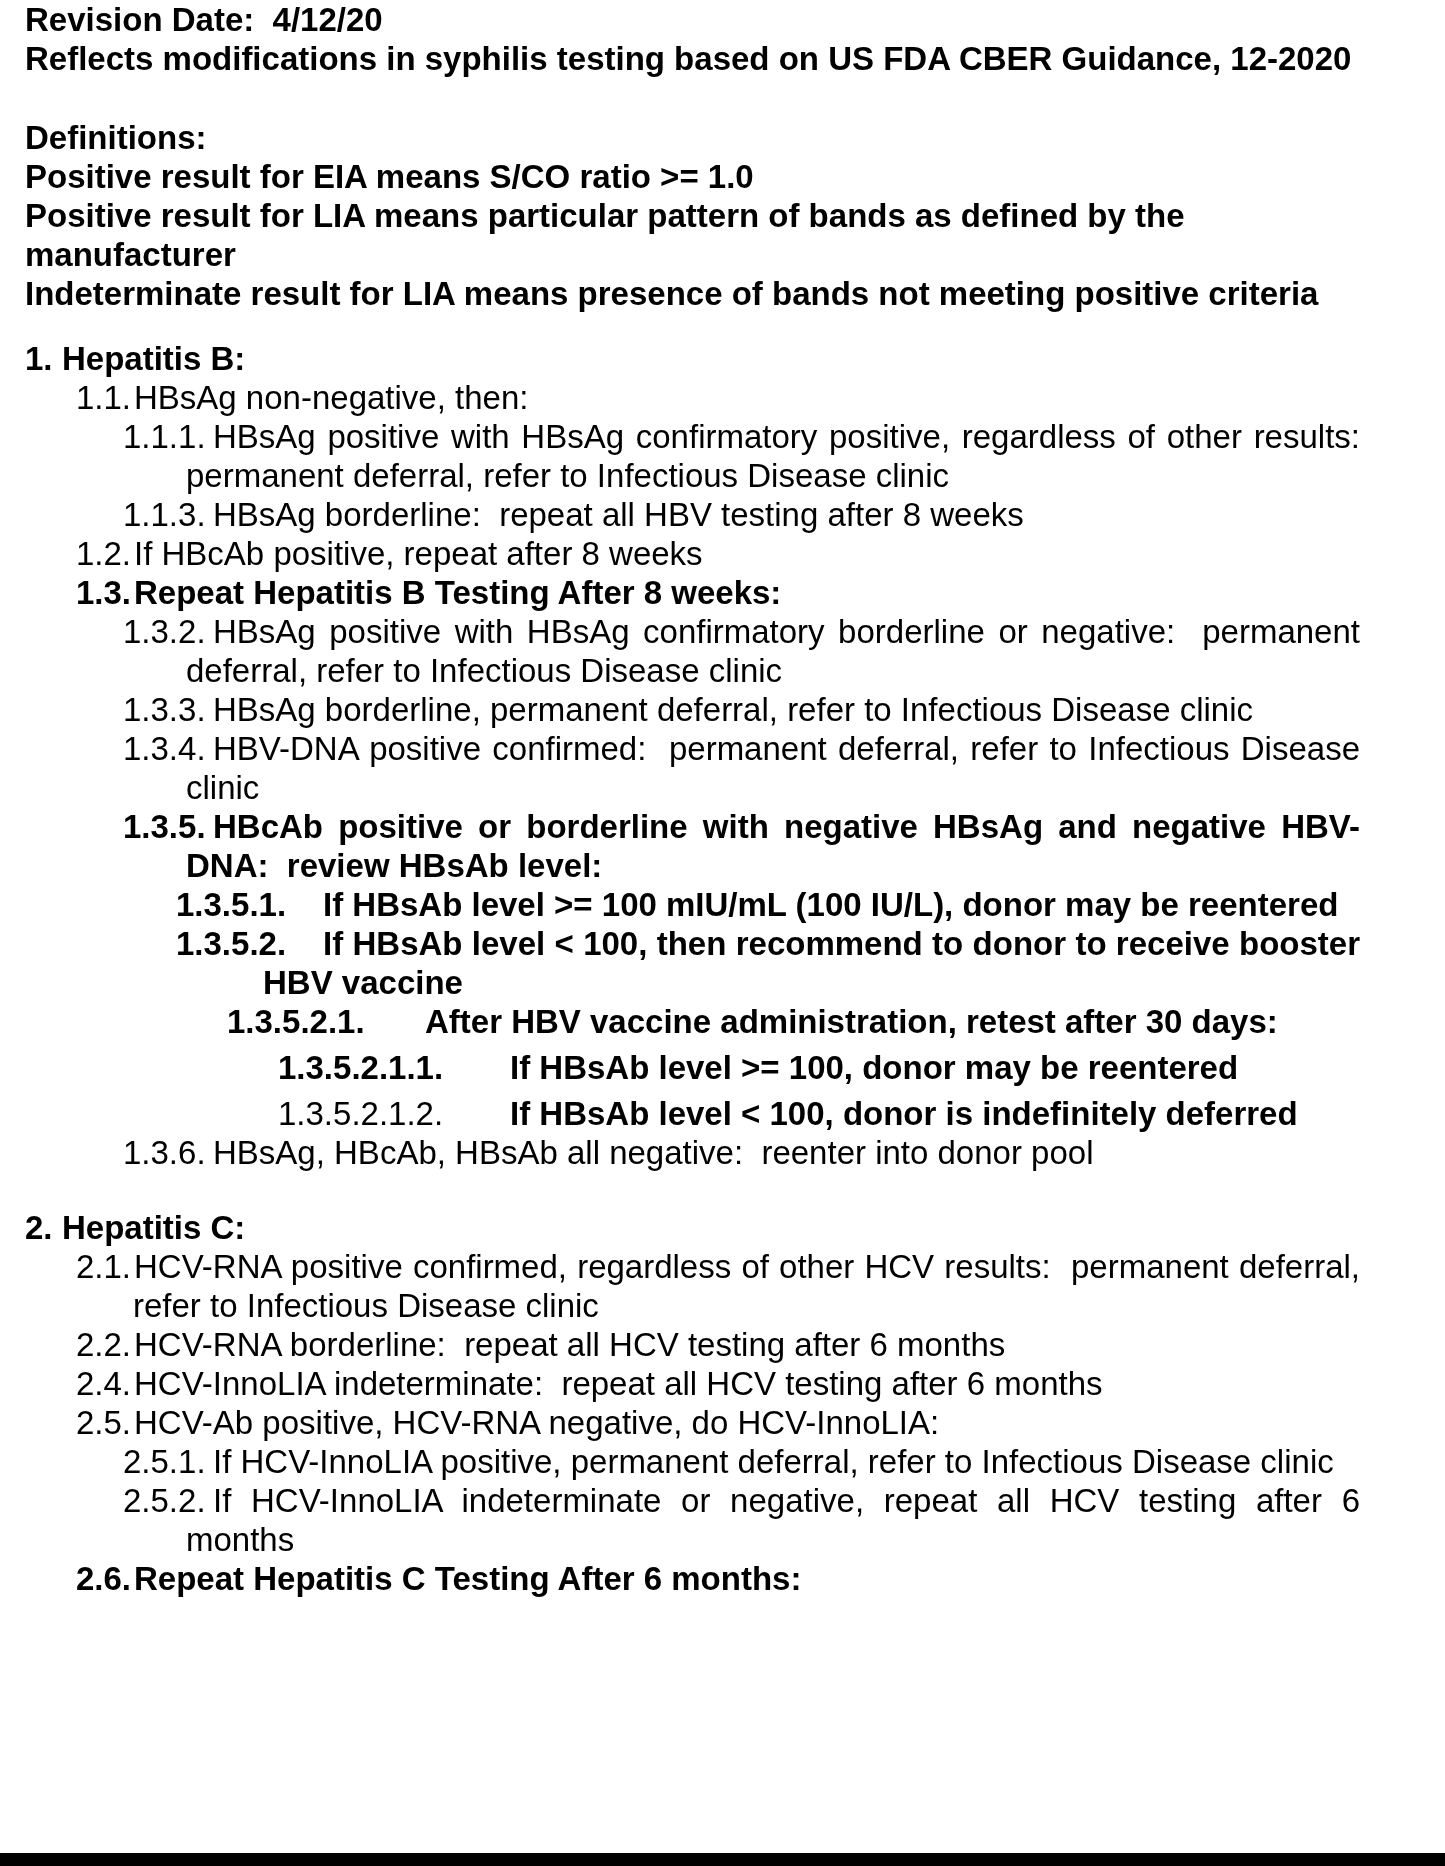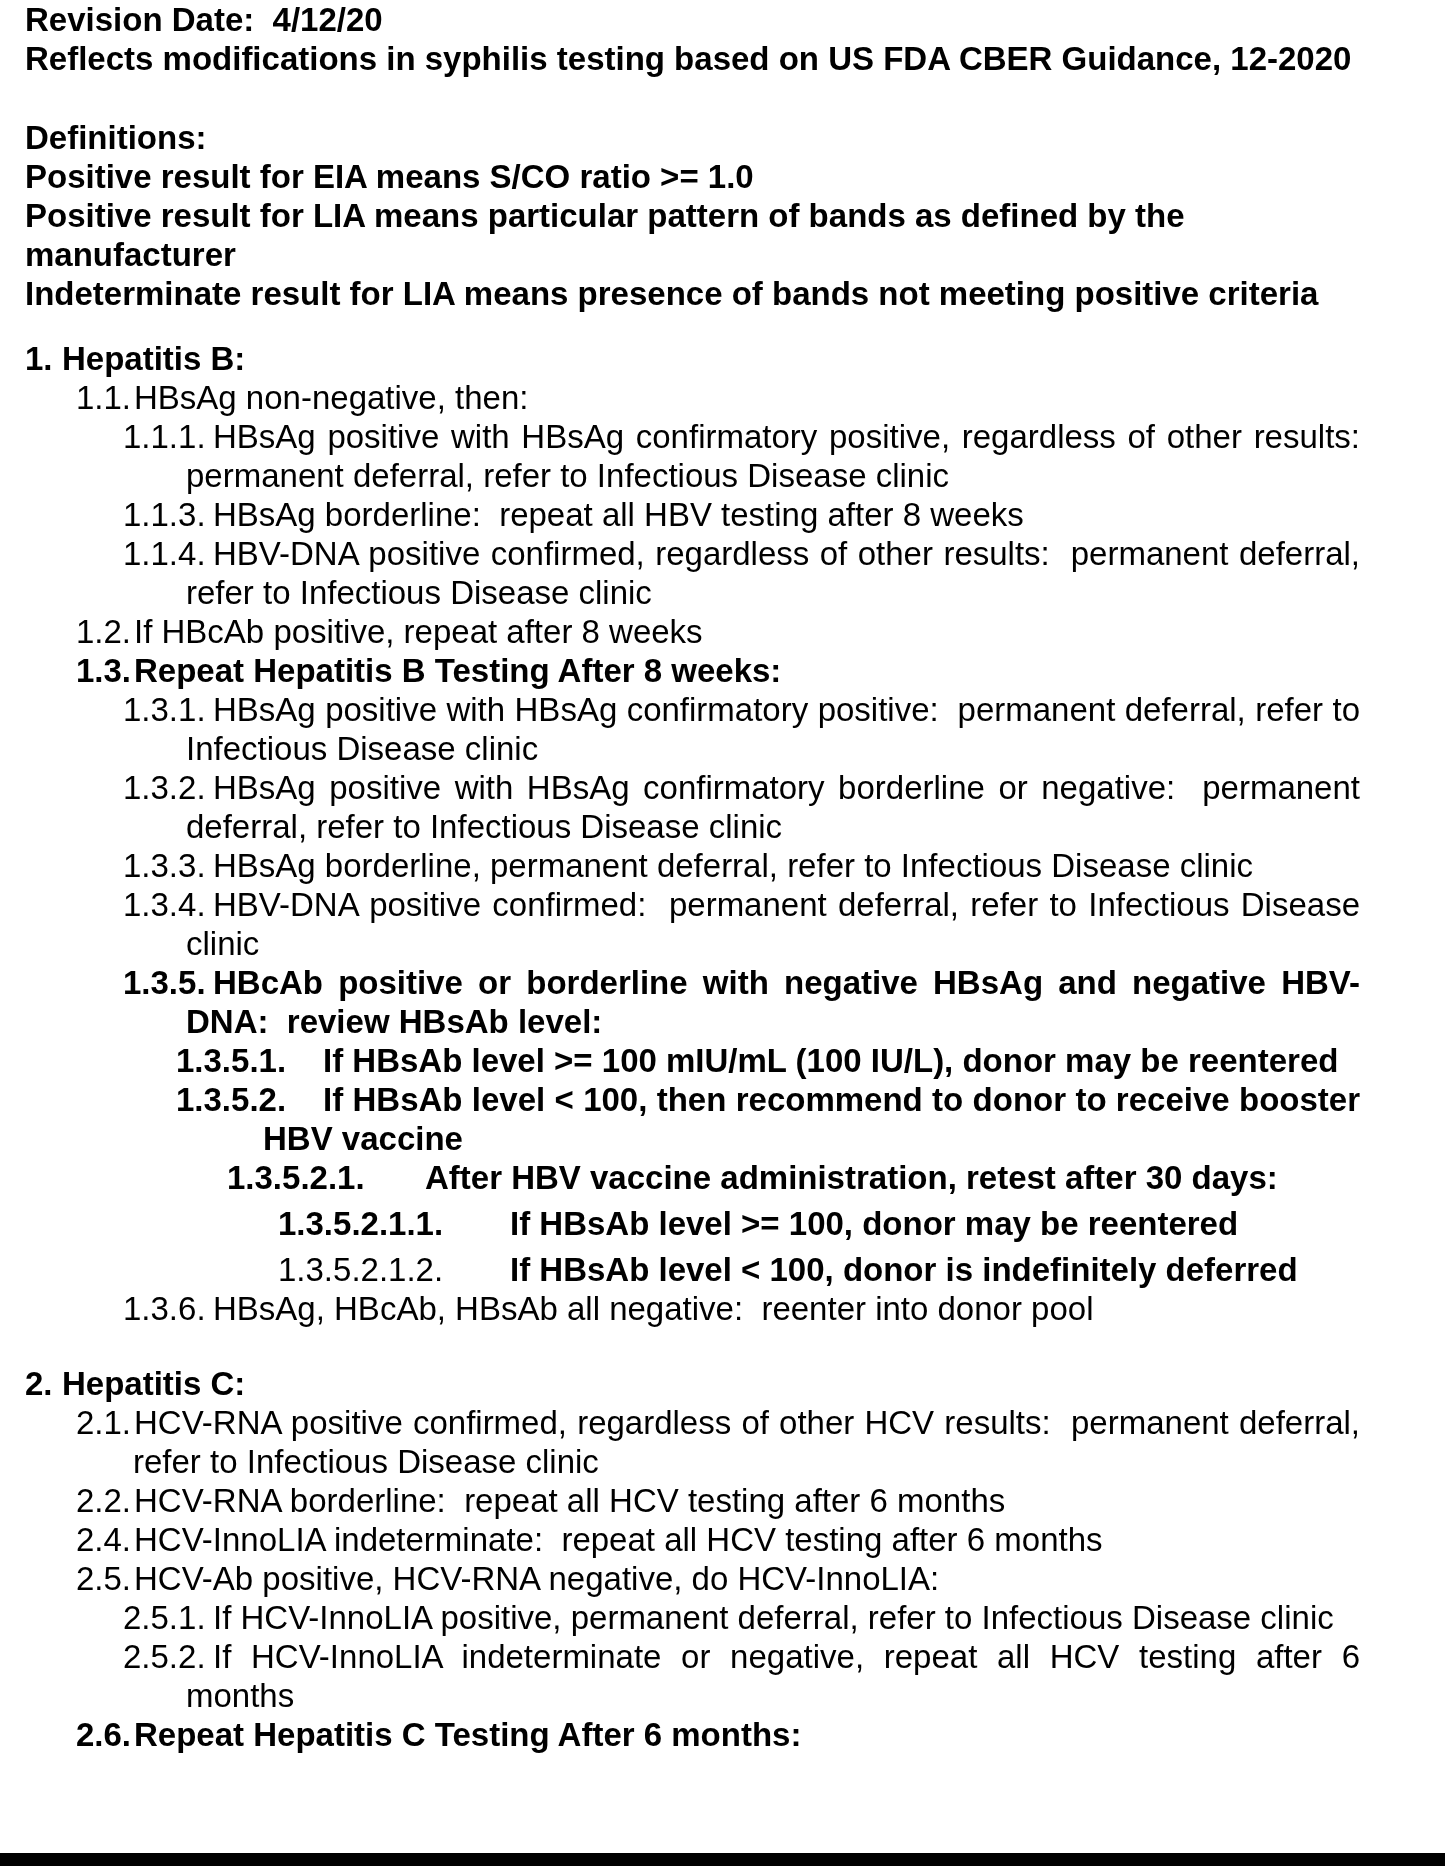--- a/index.html
+++ b/index.html
@@ -66,24 +66,22 @@
   <p class="p" data-name="definition-line">Positive result for EIA means S/CO ratio &gt;= 1.0</p>
   <p class="p" data-name="definition-line">Positive result for LIA means particular pattern of bands as defined by the manufacturer</p>
   <p class="p" data-name="definition-line">Indeterminate result for LIA means presence of bands not meeting positive criteria</p>
 
   <div data-name="sections">
       <div class="section" data-name="section">
         <div class="li l1 b head" data-name="section-heading"><span class="num" data-name="section-number">1.</span><span data-name="section-title">Hepatitis B:</span></div>
         <div class="li l2" data-name="list-item"><span class="num" data-name="item-number">1.1.</span><span data-name="item-text">HBsAg non-negative, then:</span></div>
         <div class="li l3" data-name="list-item"><span class="num" data-name="item-number">1.1.1.</span><span data-name="item-text">HBsAg positive with HBsAg confirmatory positive, regardless of other results:  permanent deferral, refer to Infectious Disease clinic</span></div>
         <div class="li l3" data-name="list-item"><span class="num" data-name="item-number">1.1.3.</span><span data-name="item-text">HBsAg borderline:  repeat all HBV testing after 8 weeks</span></div>
-        <div class="li l3" data-name="list-item"><span class="num" data-name="item-number">1.1.4.</span><span data-name="item-text">HBV-DNA positive confirmed, regardless of other results:  permanent deferral, refer to Infectious Disease clinic</span></div>
         <div class="li l2" data-name="list-item"><span class="num" data-name="item-number">1.2.</span><span data-name="item-text">If HBcAb positive, repeat after 8 weeks</span></div>
         <div class="li l2 b" data-name="list-item"><span class="num" data-name="item-number">1.3.</span><span data-name="item-text">Repeat Hepatitis B Testing After 8 weeks:</span></div>
-        <div class="li l3" data-name="list-item"><span class="num" data-name="item-number">1.3.1.</span><span data-name="item-text">HBsAg positive with HBsAg confirmatory positive:  permanent deferral, refer to Infectious Disease clinic</span></div>
         <div class="li l3" data-name="list-item"><span class="num" data-name="item-number">1.3.2.</span><span data-name="item-text">HBsAg positive with HBsAg confirmatory borderline or negative:  permanent deferral, refer to Infectious Disease clinic</span></div>
         <div class="li l3" data-name="list-item"><span class="num" data-name="item-number">1.3.3.</span><span data-name="item-text">HBsAg borderline, permanent deferral, refer to Infectious Disease clinic</span></div>
         <div class="li l3" data-name="list-item"><span class="num" data-name="item-number">1.3.4.</span><span data-name="item-text">HBV-DNA positive confirmed:  permanent deferral, refer to Infectious Disease clinic</span></div>
         <div class="li l3 b" data-name="list-item"><span class="num" data-name="item-number">1.3.5.</span><span data-name="item-text">HBcAb positive or borderline with negative HBsAg and negative HBV-DNA:  review HBsAb level:</span></div>
         <div class="li l4 b" data-name="list-item"><span class="num" data-name="item-number">1.3.5.1.</span><span data-name="item-text">If HBsAb level &gt;= 100 mIU/mL (100 IU/L), donor may be reentered</span></div>
         <div class="li l4 b" data-name="list-item"><span class="num" data-name="item-number">1.3.5.2.</span><span data-name="item-text">If HBsAb level &lt; 100, then recommend to donor to receive booster HBV vaccine</span></div>
         <div class="li l5 b" data-name="list-item"><span class="num" data-name="item-number">1.3.5.2.1.</span><span data-name="item-text">After HBV vaccine administration, retest after 30 days:</span></div>
         <div class="li l6 b" data-name="list-item"><span class="num" data-name="item-number">1.3.5.2.1.1.</span><span data-name="item-text">If HBsAb level &gt;= 100, donor may be reentered</span></div>
         <div class="li l6" data-name="list-item"><span class="num" data-name="item-number">1.3.5.2.1.2.</span><span class="b" data-name="item-text">If HBsAb level &lt; 100, donor is indefinitely deferred</span></div>
         <div class="li l3" data-name="list-item"><span class="num" data-name="item-number">1.3.6.</span><span data-name="item-text">HBsAg, HBcAb, HBsAb all negative:  reenter into donor pool</span></div>

